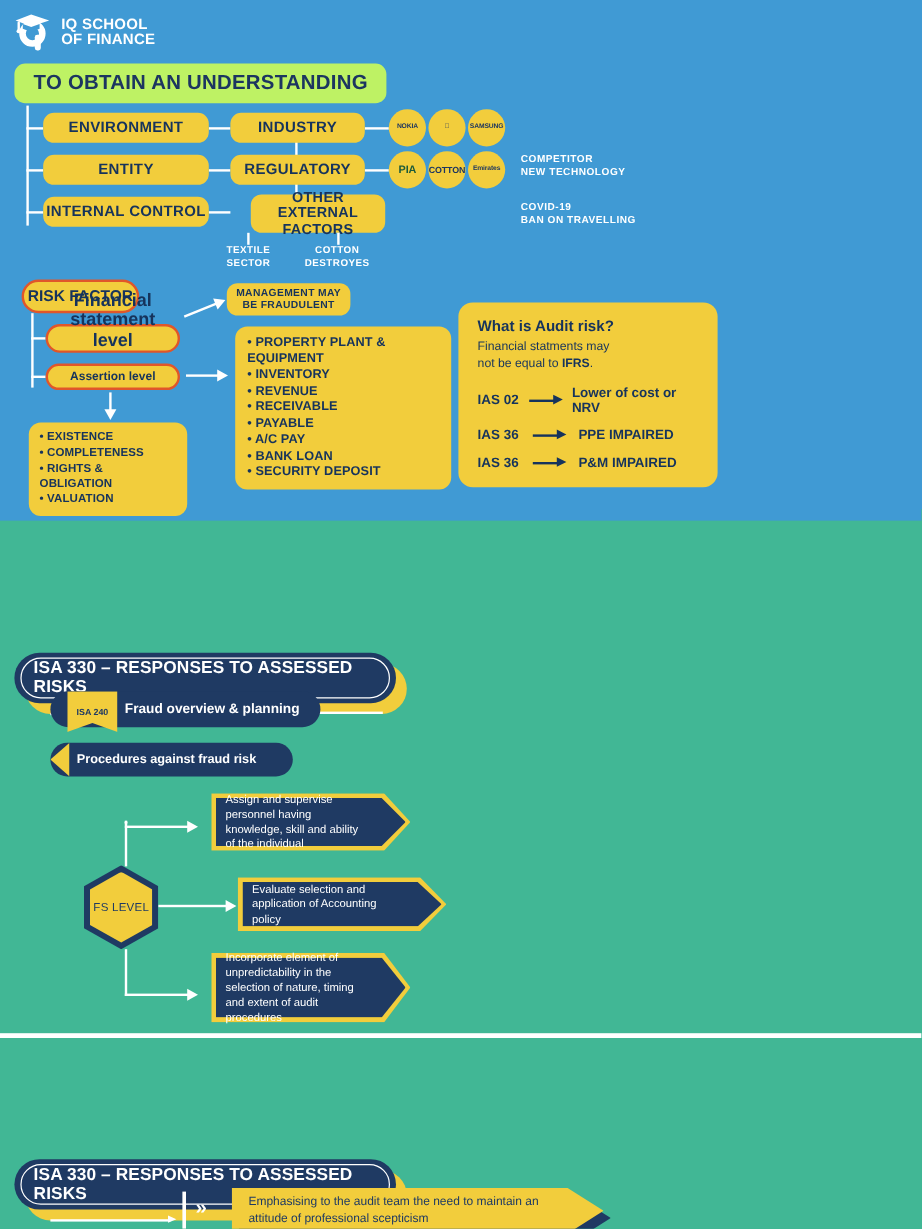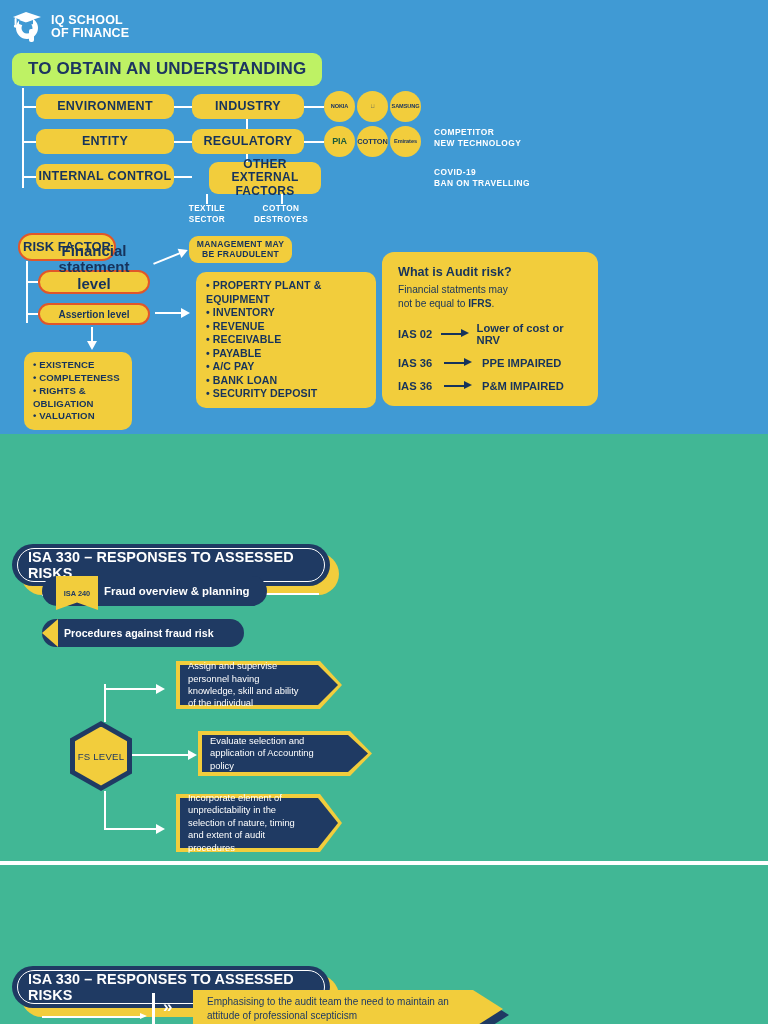--- a/index.html
+++ b/index.html
@@ -301,21 +301,21 @@
       <span>Financial statement</span>
       <span>level</span>
     </div>
     <div class="rf-pill" style="left:38px; top:303px; width:112px; height:22px; font-size:10px;">Assertion level</div>
 
     <div class="wh-arrow" style="left:86px; top:327px; width:12px; height:24px;">
       <div class="shaft" style="left:5px; top:0; width:2px; height:16px;"></div>
       <div class="head down" style="left:0.5px; top:14px;"></div>
     </div>
 
-    <div class="bullets-box" style="left:24px; top:352px; width:108px;">
+    <div class="bullets-box" style="left:24px; top:352px; width:132px;">
       <div>• EXISTENCE</div>
       <div>• COMPLETENESS</div>
       <div>• RIGHTS &amp; OBLIGATION</div>
       <div>• VALUATION</div>
     </div>
 
     <div class="wh-arrow" style="left:152px; top:245px; width:42px; height:22px; transform:rotate(-22deg);">
       <div class="shaft" style="left:0; top:10px; width:30px; height:2px;"></div>
       <div class="head" style="left:28px; top:5.5px;"></div>
     </div>

